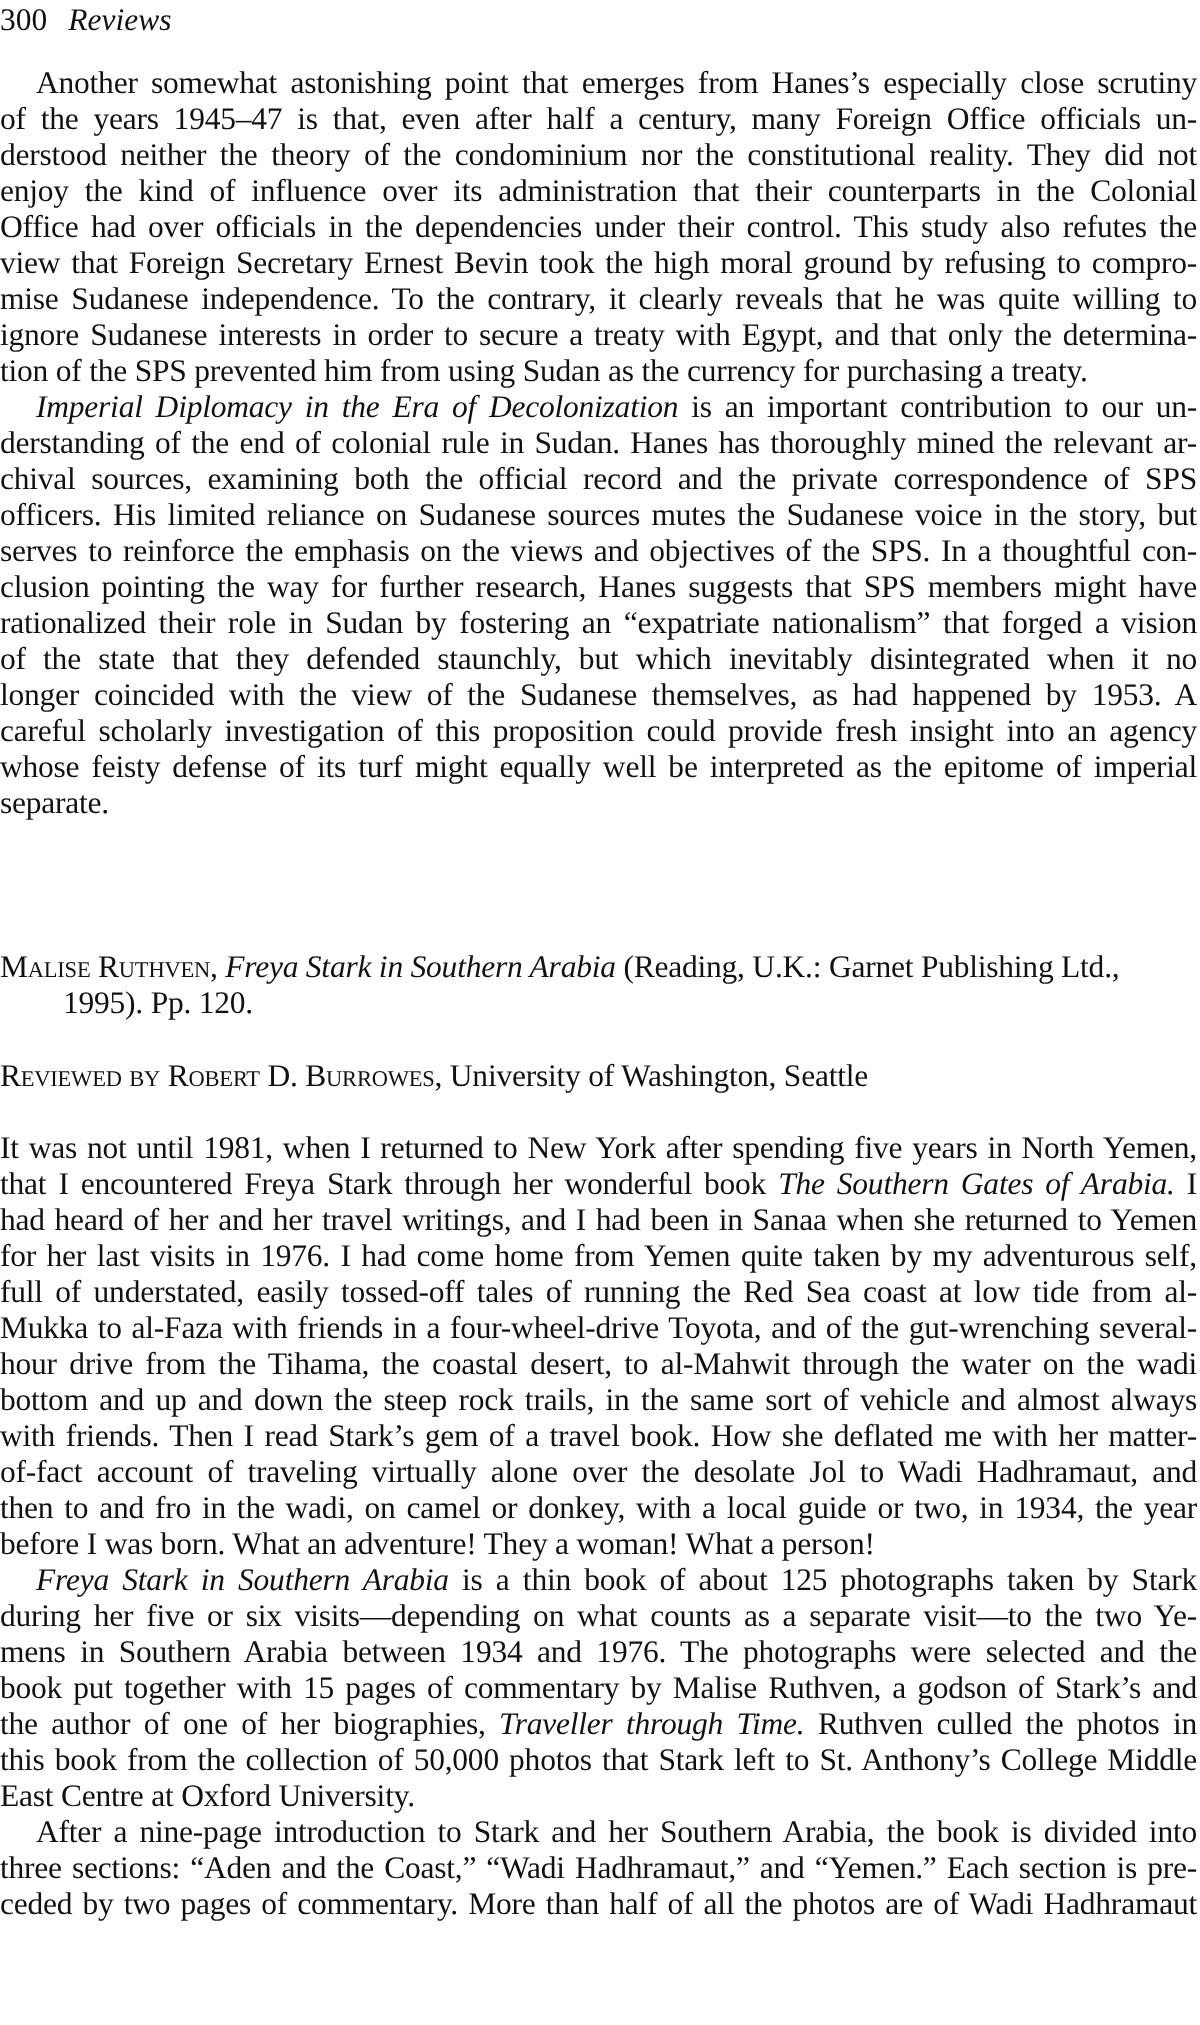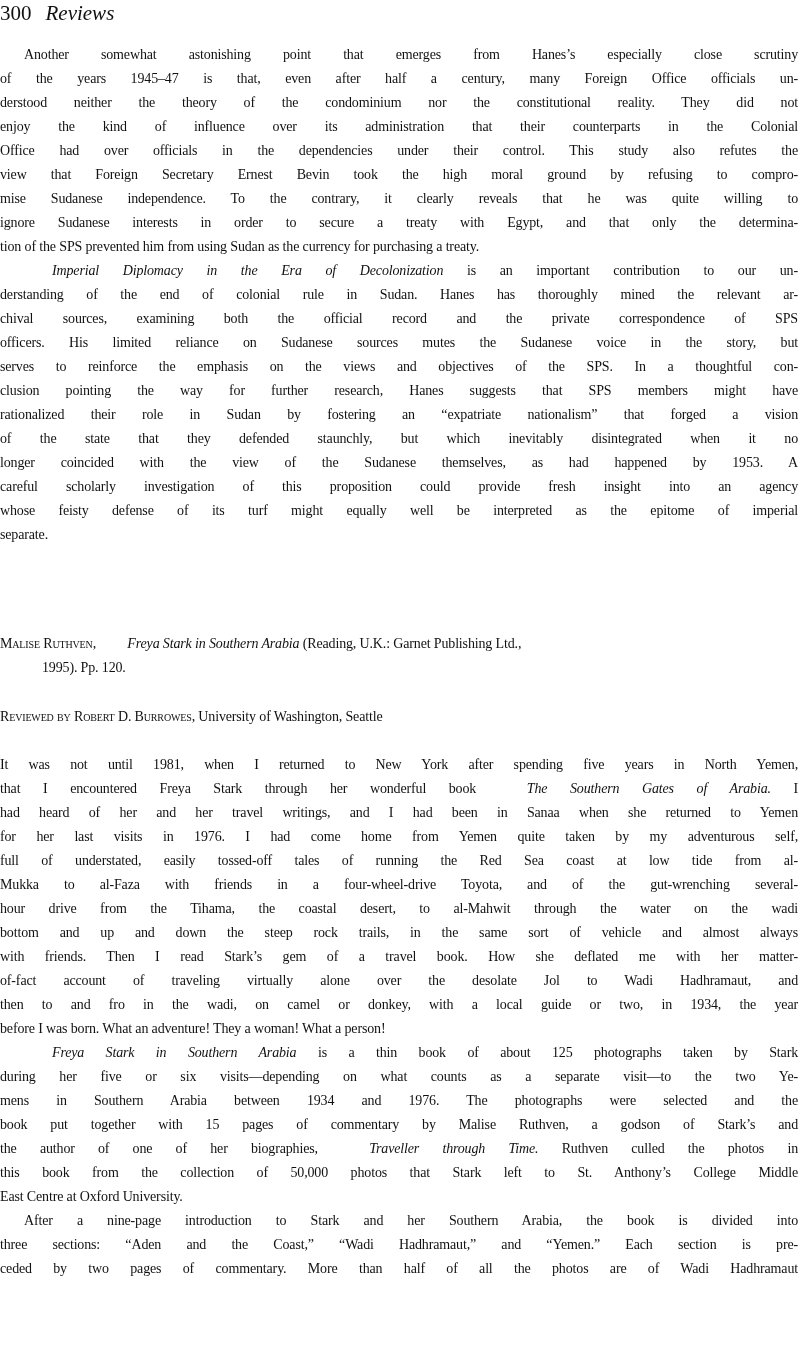--- a/index.html
+++ b/index.html
@@ -10,28 +10,28 @@
   }
   .page { position: absolute; left: 0; top: 0; width: 800px; }
   .running-head {
     position: absolute; left: 0; top: 0; height: 26px;
     font-size: 21px; line-height: 26px; white-space: nowrap;
   }
   .running-head .num { display: inline-block; text-align: center; }
   .running-head .section { font-style: italic; margin-left: 14px; }
   .line {
     position: absolute; left: 0; width: 798px;
-    font-size: 14px; line-height: 24px; height: 24px;
+    font-size: 21px; line-height: 24px; height: 24px;
     white-space: nowrap; text-align: justify; text-align-last: justify;
     letter-spacing: -0.15px;
   }
   .line.last { text-align-last: left; }
   .line.indent { padding-left: 24px; width: 774px; }
   .line.hang { padding-left: 42px; width: 756px; }
-  .it { font-style: italic; margin-left: 28px; }
+  .it { font-style: italic; }
   .sc { font-variant: small-caps; }
 </style>
 </head>
 <body>
 
 <div class="page">
 
   <div class="running-head">
     <span class="num">300</span><span class="section">Reviews</span>
   </div>

